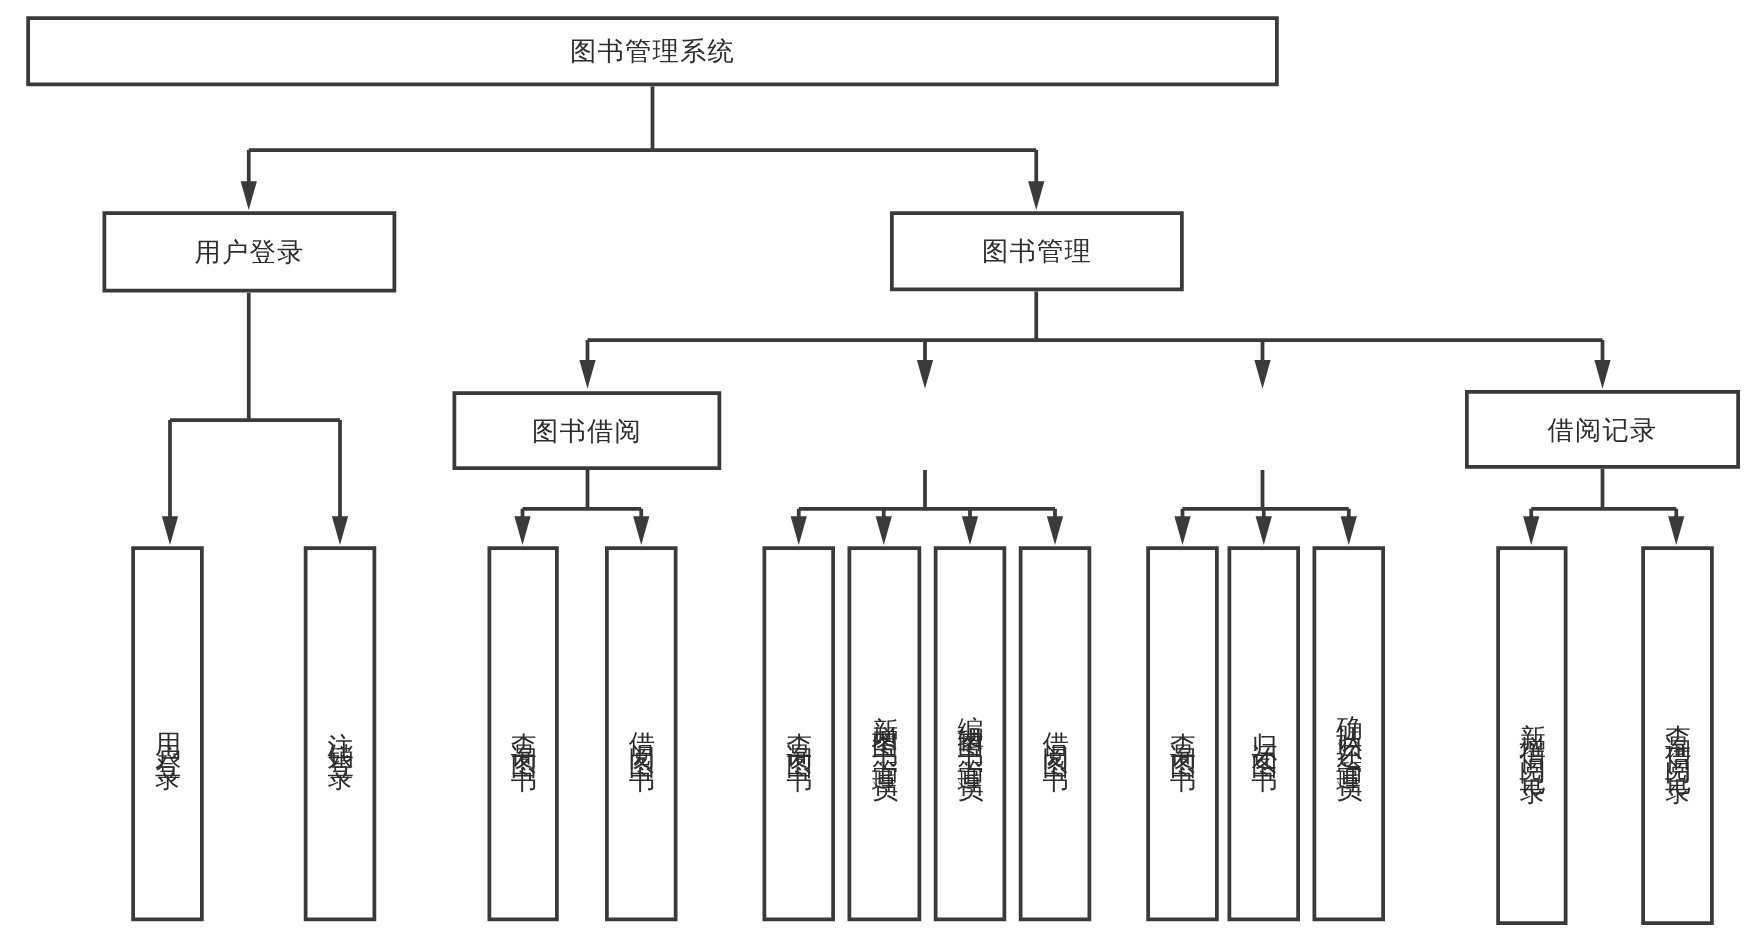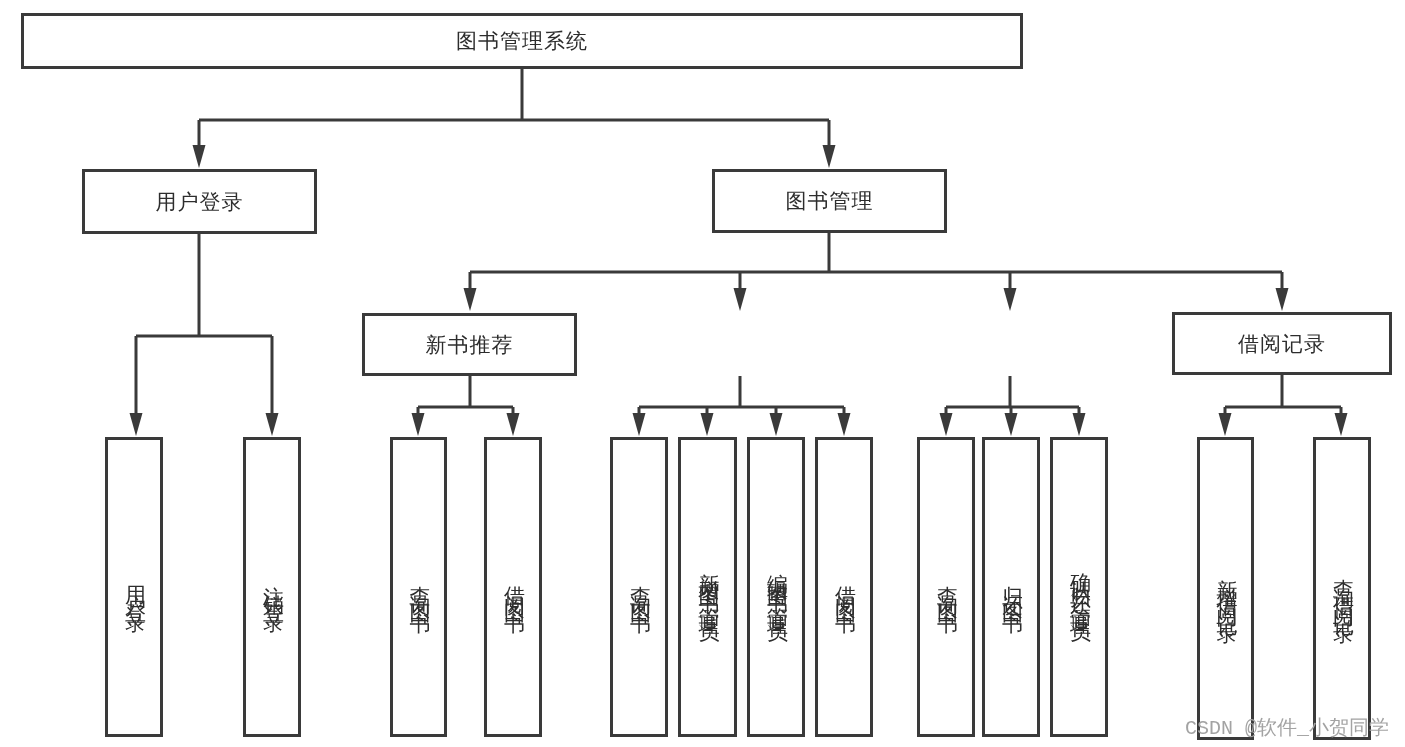--- a/index.html
+++ b/index.html
@@ -1,21 +1,21 @@
 <!DOCTYPE html>
 <html><head>
 <meta charset="utf-8">
 <style>
   html, body { margin: 0; padding: 0; background: #ffffff; }
   .canvas {
     position: relative;
     width: 1405px;
     height: 747px;
     background: #ffffff;
-    font-family: Liberation Mono, monospace;
+    font-family: Liberation Serif, serif;
     overflow: hidden;
   }
   .wires {
     position: absolute;
     left: 0; top: 0;
     width: 1405px; height: 747px;
     pointer-events: none;
   }
   .node {
     position: absolute;
@@ -94,21 +94,21 @@
   </div>
 
   <div class="node h" style="left:82px; top:169px; width:235px; height:65px">
     <span>用户登录</span>
   </div>
   <div class="node h" style="left:712px; top:169px; width:235px; height:64px">
     <span>图书管理</span>
   </div>
 
   <div class="node h" style="left:362px; top:313px; width:215px; height:63px">
-    <span>新书推荐</span>
+    <span>图书借阅</span>
   </div>
   <div class="node h" style="left:1172px; top:312px; width:220px; height:63px">
     <span>借阅记录</span>
   </div>
 
   <div class="node v" style="left:105px; top:437px; width:58px; height:300px">
     <span>用户登录</span>
   </div>
   <div class="node v" style="left:243px; top:437px; width:58px; height:300px">
     <span>注销登录</span>
@@ -144,15 +144,14 @@
     <span class="tight">确认归还（管理员）</span>
   </div>
 
   <div class="node v" style="left:1197px; top:437px; width:57px; height:303px">
     <span>新增借阅记录</span>
   </div>
   <div class="node v" style="left:1313px; top:437px; width:58px; height:303px">
     <span>查询借阅记录</span>
   </div>
 
-  <div class="watermark">CSDN @软件_小贺同学</div>
 
 </div>
 
 </body></html>

